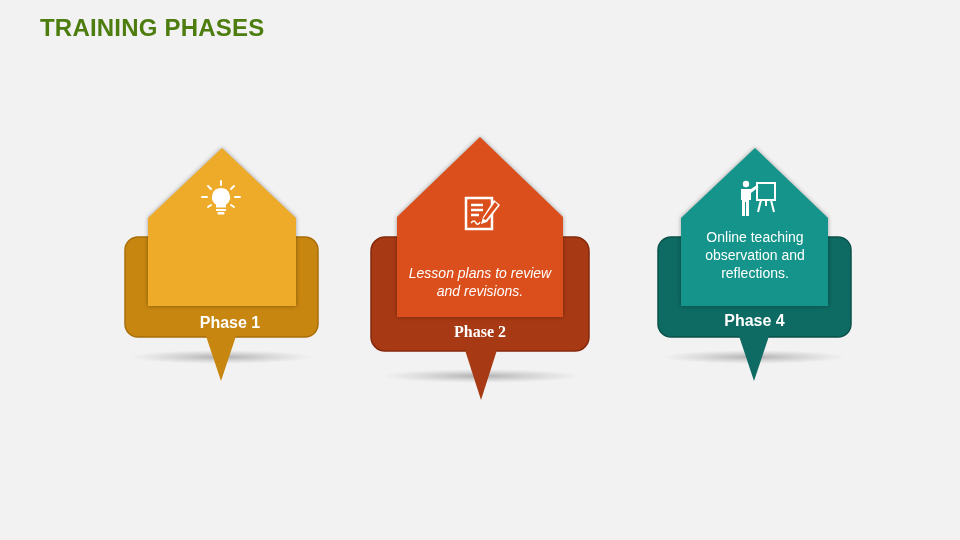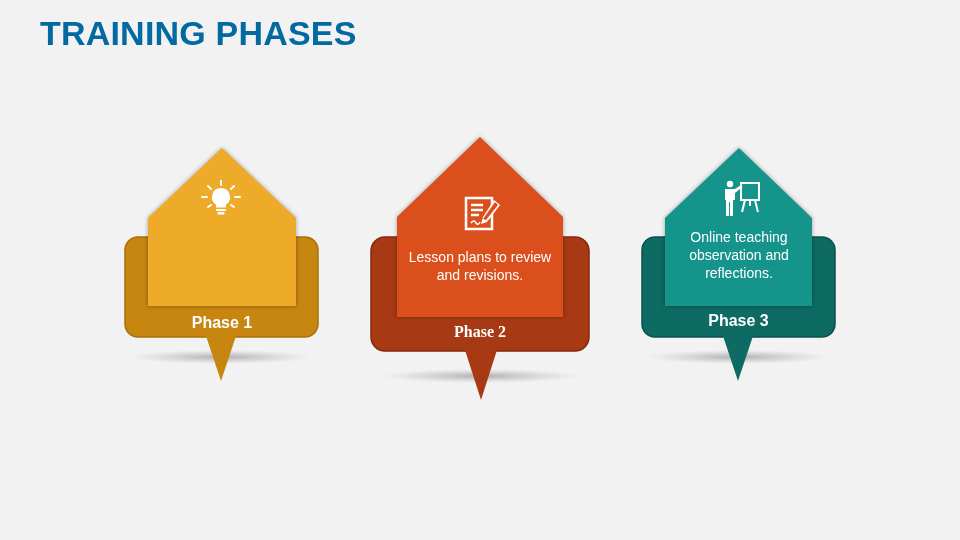--- a/index.html
+++ b/index.html
@@ -1,17 +1,17 @@
 <!DOCTYPE html>
 <html><head>
 <meta charset="utf-8">
 <style>
   html,body{margin:0;padding:0;}
   body{width:960px;height:540px;background:#f2f2f2;position:relative;overflow:hidden;font-family:"Liberation Sans",sans-serif;}
-  .title{position:absolute;left:40px;top:14px;font-size:34px;font-weight:bold;color:#0369a1;letter-spacing:0.2px;}
+  .title{position:absolute;left:40px;top:14px;font-size:24px;font-weight:bold;color:#4d7c0f;letter-spacing:0.2px;}
   .phase{position:absolute;}
   .phase svg{position:absolute;left:0;top:0;overflow:visible;}
   .desc{position:absolute;color:#fff;font-size:14px;line-height:18px;text-align:center;}
   .label{position:absolute;color:#fff;font-size:16px;font-weight:bold;text-align:center;}
   .icon{position:absolute;}
 </style>
 </head>
 <body>
 
 <div class="title">TRAINING PHASES</div>
@@ -38,21 +38,21 @@
         <line x1="2" y1="17" x2="7" y2="17"></line>
         <line x1="35" y1="17" x2="40" y2="17"></line>
         <line x1="8" y1="27" x2="11" y2="25"></line>
         <line x1="34" y1="27" x2="31" y2="25"></line>
       </g>
       <path d="M21 8 a9 9 0 0 1 5 16.5 v3 h-10 v-3 A9 9 0 0 1 21 8z" fill="#fff"></path>
       <rect x="16" y="29" width="10" height="2" fill="#fff"></rect>
       <rect x="17.5" y="32" width="7" height="2.5" rx="1" fill="#fff"></rect>
     </svg>
   </div>
-  <div class="label" style="left:148px;top:314px;width:148px;">Phase 1</div>
+  <div class="label" style="left:156px;top:314px;width:148px;">Phase 1</div>
 </div>
 
 <div class="phase" style="left:0;top:0;width:960px;height:540px;">
   <svg width="960" height="540">
     <ellipse cx="481" cy="376" rx="100" ry="7" fill="url(#sh)"></ellipse>
     <rect x="371" y="237" width="218" height="114" rx="14" fill="#a73a14" stroke="#85290a" stroke-width="1.5"></rect>
     <polygon points="465,350 497,350 481,400" fill="#a73a14"></polygon>
     <polygon points="397,217 480,137 563,217 563,317 397,317" fill="#db4f1c" style="filter:drop-shadow(0 0 2px rgba(0,0,0,0.35))"></polygon>
   </svg>
   <div class="icon" style="left:464px;top:196px;width:38px;height:36px;">
@@ -61,38 +61,38 @@
       <g stroke="#fff" stroke-width="2.5">
         <line x1="7" y1="9" x2="19" y2="9"></line>
         <line x1="7" y1="14" x2="19" y2="14"></line>
         <line x1="7" y1="19" x2="15" y2="19"></line>
       </g>
       <path d="M7 27 q3 -4 5 0 q2 3 4 -1" fill="none" stroke="#fff" stroke-width="1.5"></path>
       <polygon points="30,4 36,9 23,26 17,28 19,21" fill="#fff"></polygon>
       <polygon points="31,6 34,9 22,24 19,23" fill="#db4f1c"></polygon>
     </svg>
   </div>
-  <div class="desc" style="left:402px;top:248px;width:156px;">Lesson plans to review and revisions.</div>
+  <div class="desc" style="left:402px;top:264px;width:156px;font-style:italic;">Lesson plans to review and revisions.</div>
   <div class="label" style="left:397px;top:323px;width:166px;font-family:Liberation Serif, serif;">Phase 2</div>
 </div>
 
-<div class="phase" style="left:0;top:0;width:784px;height:540px;">
+<div class="phase" style="left:16px;top:0;width:784px;height:540px;">
   <svg width="960" height="540">
     <ellipse cx="738" cy="357" rx="92" ry="7" fill="url(#sh)"></ellipse>
     <rect x="642" y="237" width="193" height="100" rx="13" fill="#0e6b63" stroke="#0a524c" stroke-width="1.5"></rect>
     <polygon points="723,336 753,336 738,381" fill="#0e6b63"></polygon>
     <polygon points="665,218 739,148 812,218 812,306 665,306" fill="#14948a" style="filter:drop-shadow(0 0 2px rgba(0,0,0,0.35))"></polygon>
   </svg>
   <div class="icon" style="left:722px;top:180px;width:40px;height:38px;">
     <svg width="40" height="38" viewBox="0 0 40 38">
       <circle cx="8" cy="4" r="3.2" fill="#fff"></circle>
       <path d="M3 9 h10 l6 -4 l1.5 2 l-7.5 6 v7 h-2 v16 h-3 v-14 h-1 v14 h-3 v-16 h-1z" fill="#fff"></path>
       <rect x="19" y="3" width="18" height="17" fill="none" stroke="#fff" stroke-width="2"></rect>
       <g stroke="#fff" stroke-width="2">
         <line x1="23" y1="20" x2="20" y2="32"></line>
         <line x1="33" y1="20" x2="36" y2="32"></line>
         <line x1="28" y1="20" x2="28" y2="26"></line>
       </g>
     </svg>
   </div>
   <div class="desc" style="left:680px;top:228px;width:118px;">Online teaching observation and reflections.</div>
-  <div class="label" style="left:665px;top:312px;width:147px;">Phase 3</div>
+  <div class="label" style="left:665px;top:312px;width:147px;">Phase 4</div>
 </div>
 
 </body></html>

